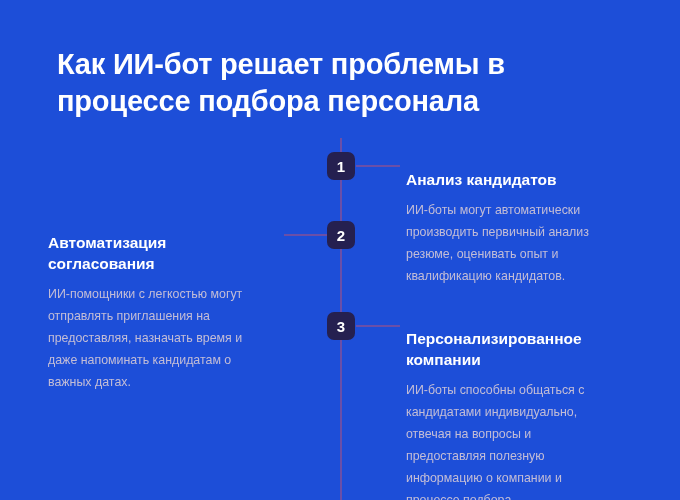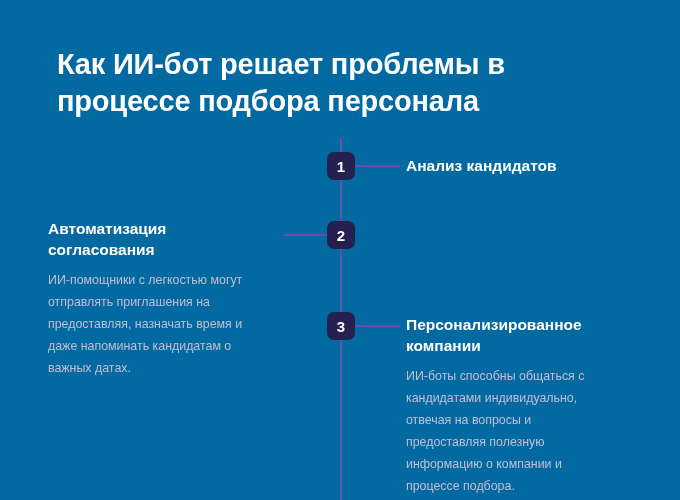--- a/index.html
+++ b/index.html
@@ -12,21 +12,21 @@
     overflow: hidden;
     background: #140a2e;
     font-family: "Liberation Sans", "DejaVu Sans", sans-serif;
     -webkit-font-smoothing: antialiased;
   }
 
   #infographic {
     position: relative;
     width: 680px;
     height: 500px;
-    background: #0369a1;
+    background: #1d4ed8;
   }
 
   
   .title {
     position: absolute;
     left: 57px;
     top: 27px;
     width: 560px;
     font-size: 29px;
     line-height: 37px;
@@ -81,21 +81,21 @@
 
   
   .step {
     position: absolute;
   }
   .step-head {
     font-size: 15.5px;
     line-height: 21px;
     font-weight: bold;
     color: #ffffff;
-    margin: 0 0 9px 0;
+    margin: 14px 0 9px 0;
   }
   .step-body {
     font-size: 12.4px;
     line-height: 22px;
     color: #c3bdd6;
     margin: 0;
     white-space: pre-line;
   }
 
   .step-right {
@@ -120,20 +120,24 @@
 
   <h1 class="title">Как ИИ-бот решает проблемы в
 процессе подбора персонала</h1>
 
   <div class="spine"></div>
 
   <div class="arm arm-right arm-1"></div>
   <div class="badge badge-1">1</div>
   <div class="step step-right step-1">
     <p class="step-head">Анализ кандидатов</p>
+    <p class="step-body">ИИ-боты могут автоматически
+производить первичный анализ
+резюме, оценивать опыт и
+квалификацию кандидатов.</p>
   </div>
 
   <div class="arm arm-left arm-2"></div>
   <div class="badge badge-2">2</div>
   <div class="step step-left step-2">
     <p class="step-head">Автоматизация
 согласования</p>
     <p class="step-body">ИИ-помощники с легкостью могут
 отправлять приглашения на
 предоставляя, назначать время и

